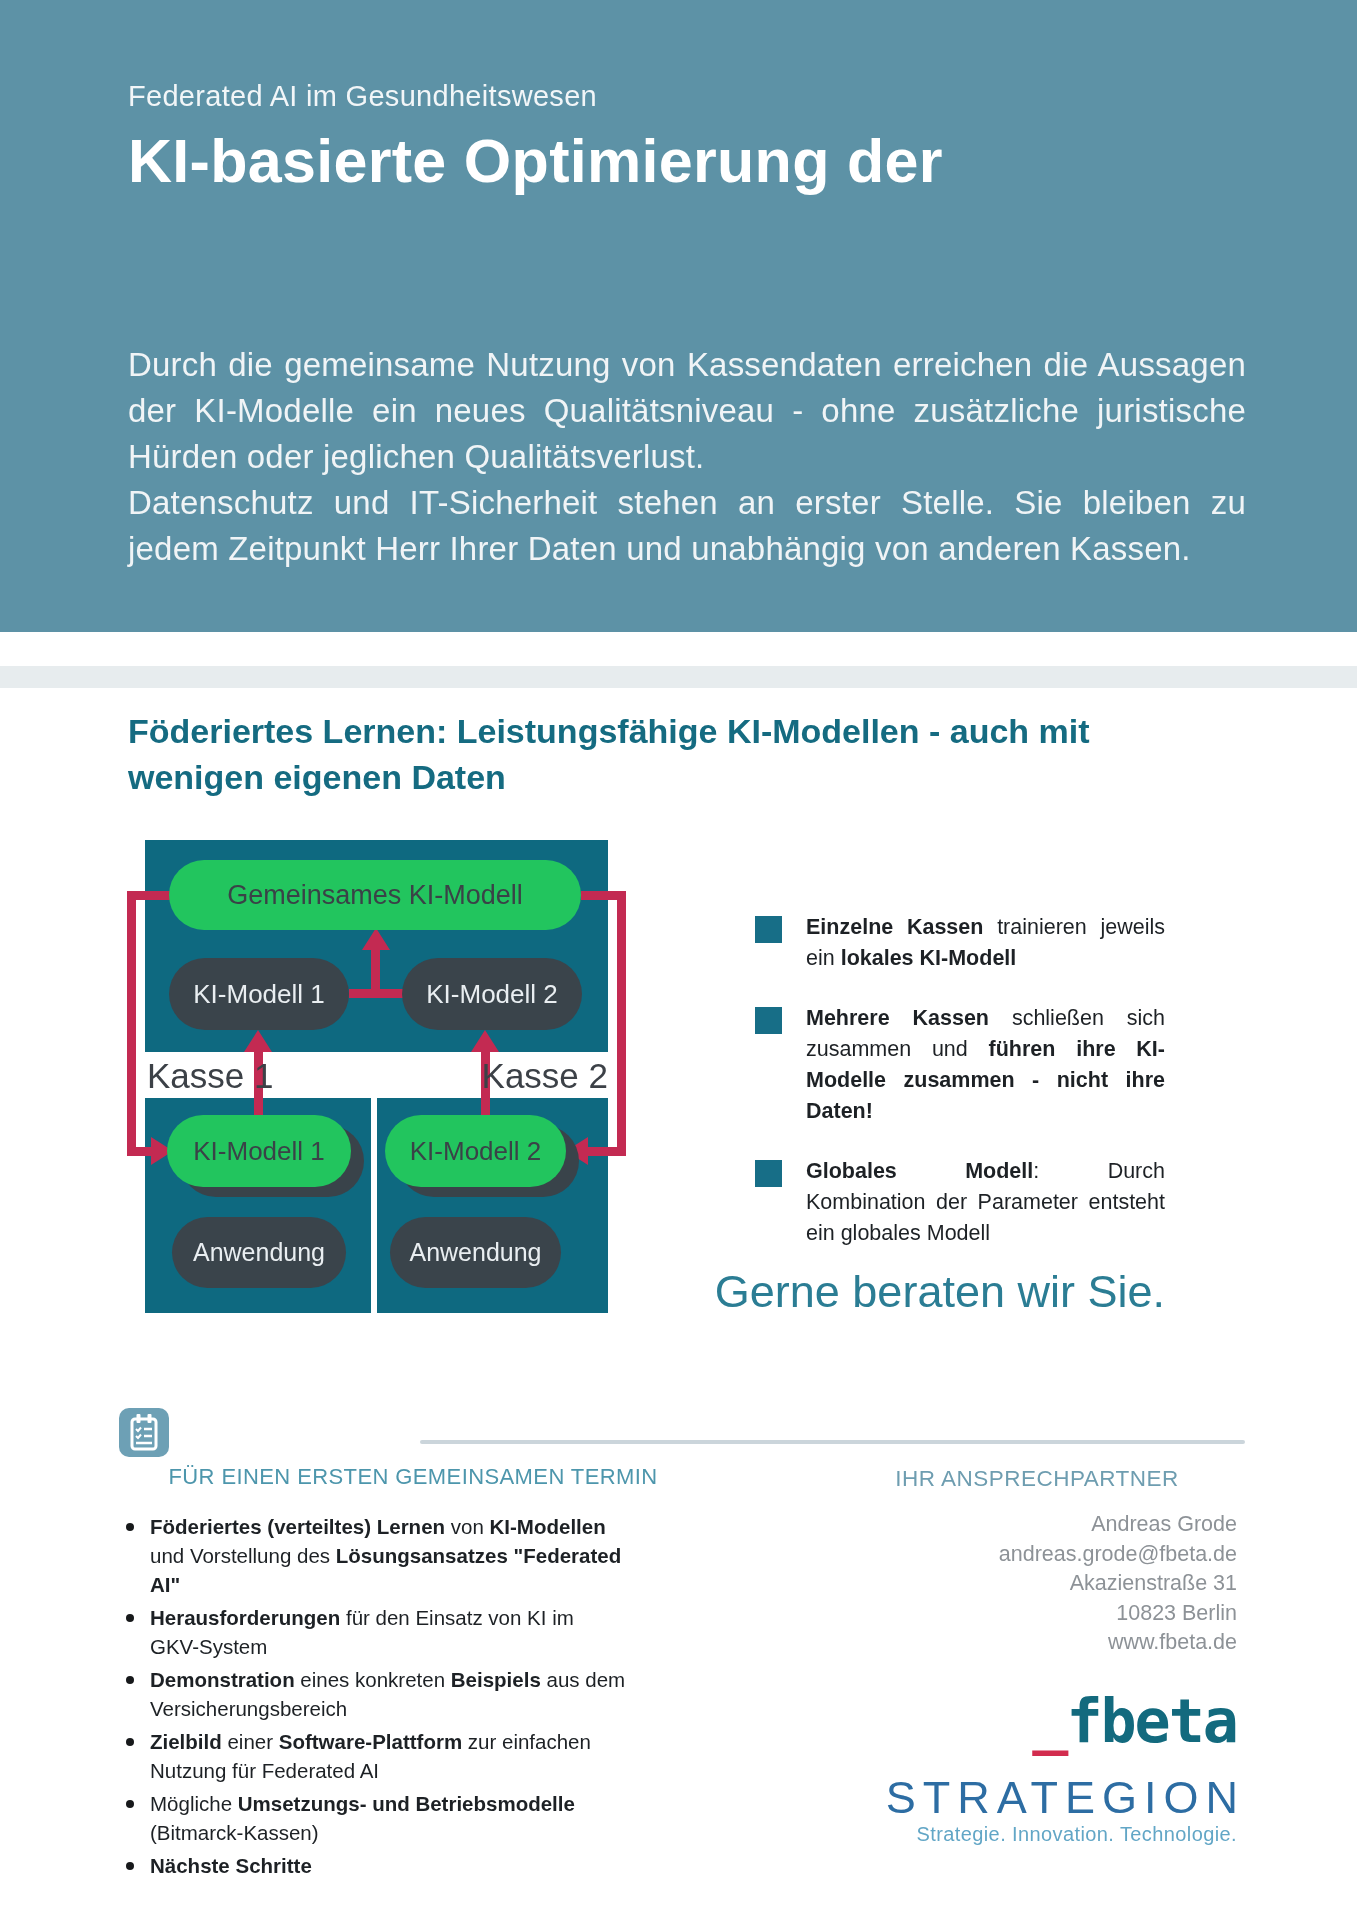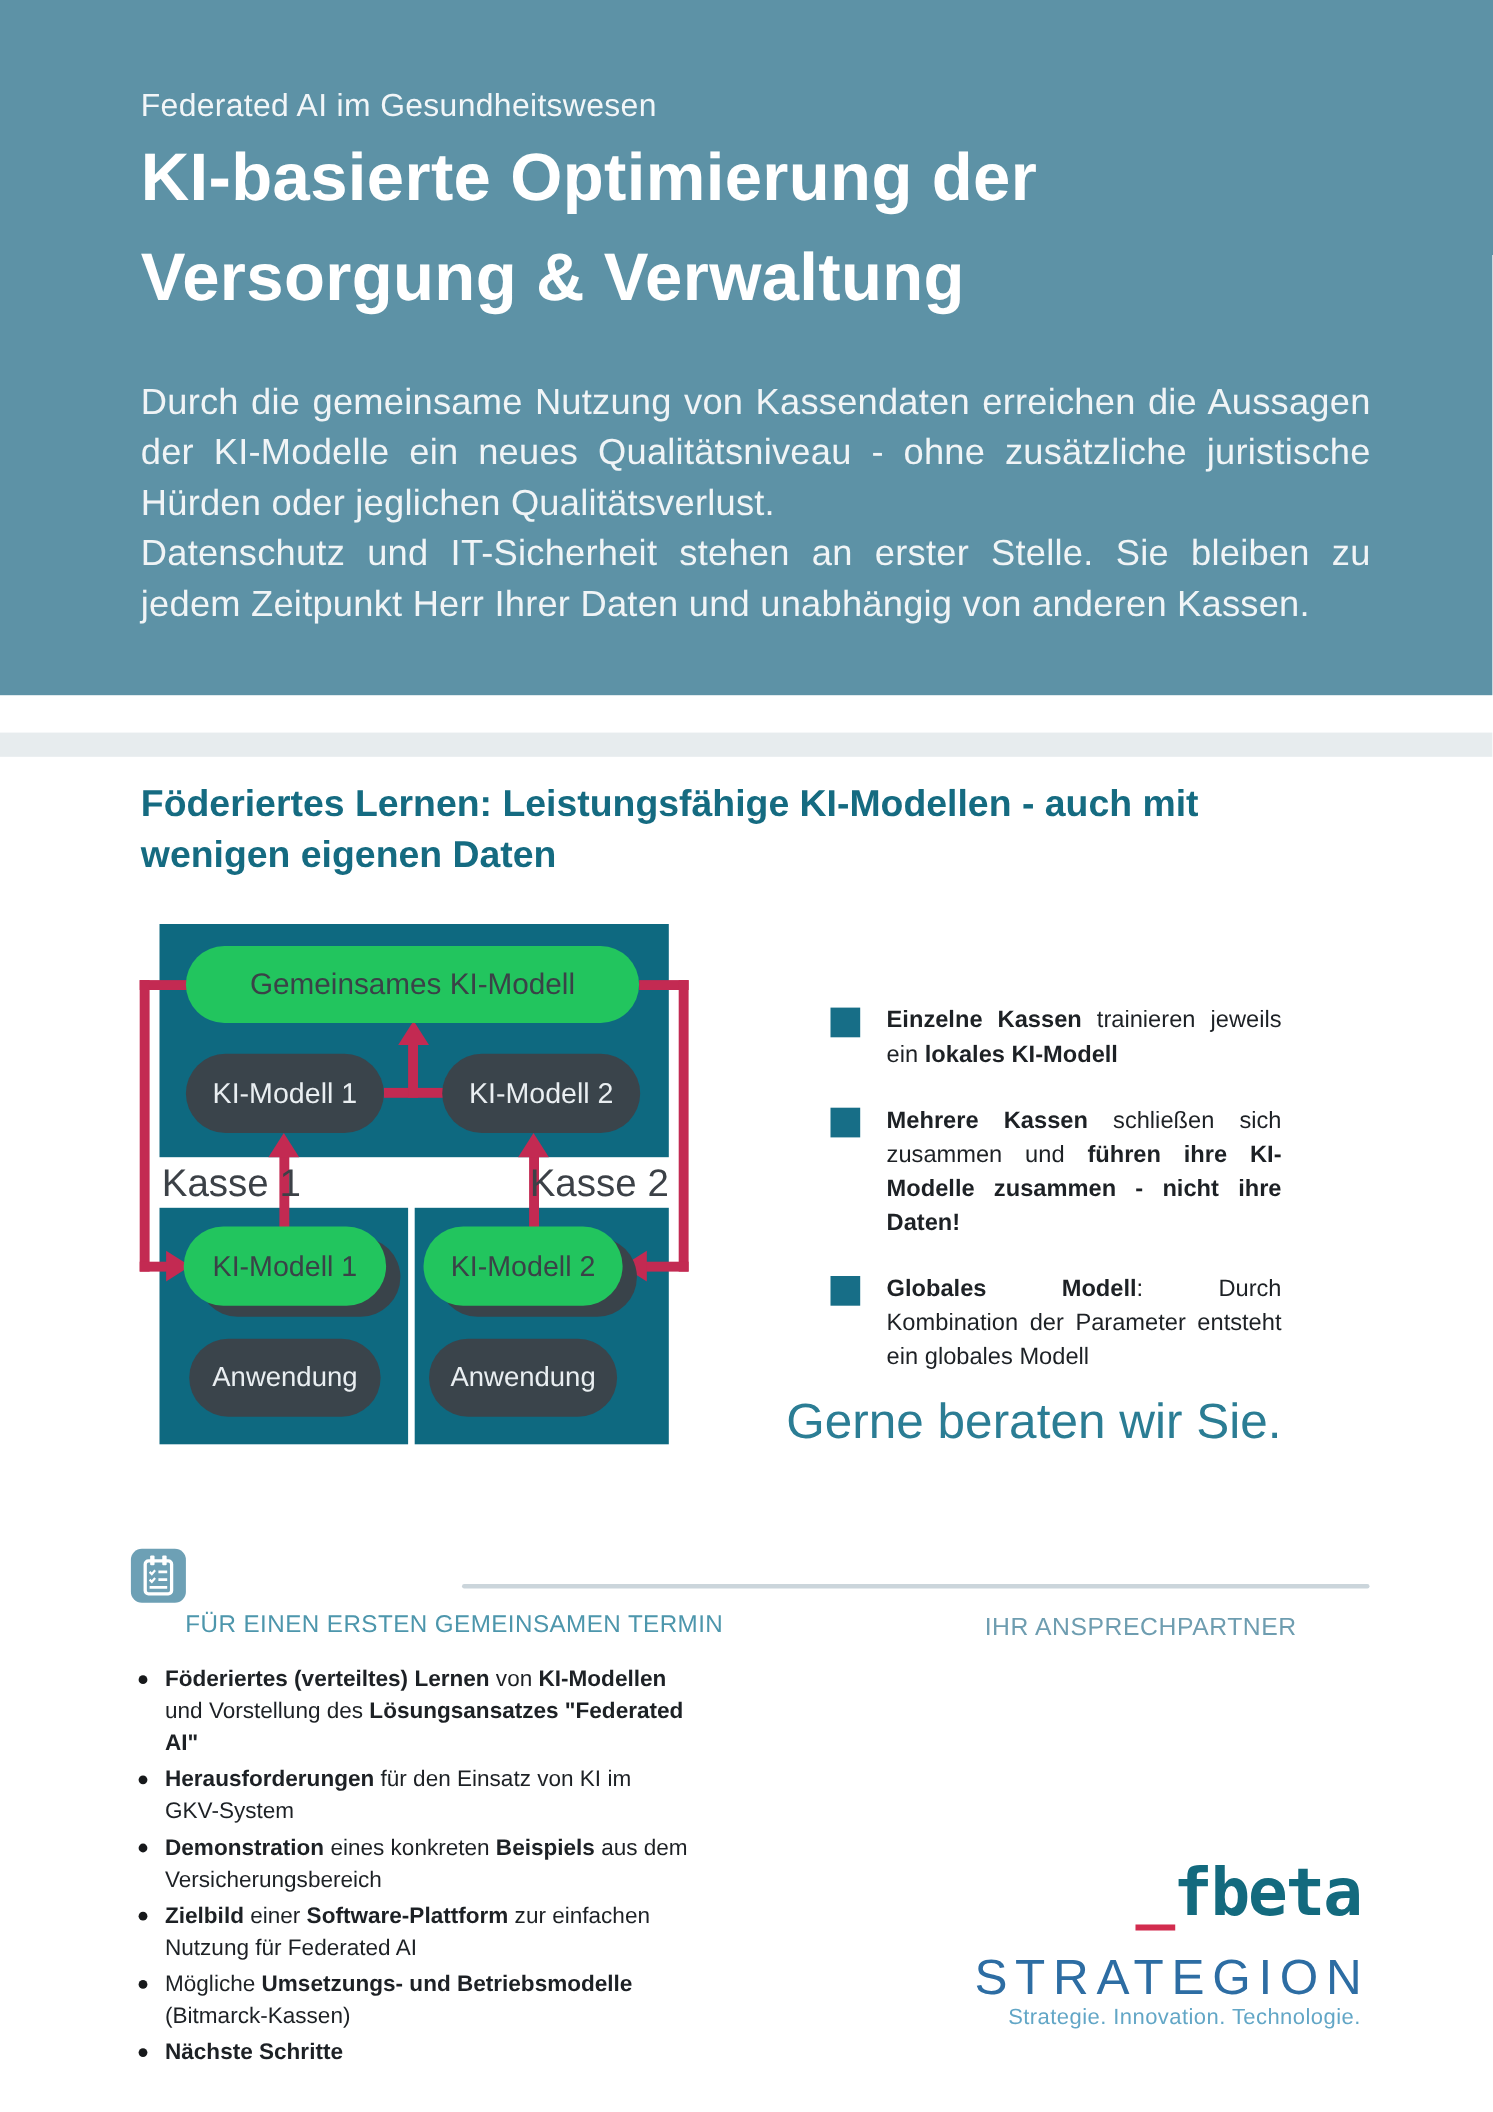--- a/index.html
+++ b/index.html
@@ -71,21 +71,20 @@
 </style>
 </head>
 <body>
 
 <div class="page">
 
   <div class="header">
     <div class="eyebrow">Federated AI im Gesundheitswesen</div>
     <div class="title">
       <div>KI-basierte Optimierung der</div>
-      <div>Versorgung &amp; Verwaltung</div>
     </div>
     <div class="intro">
       <div>Durch die gemeinsame Nutzung von Kassendaten erreichen die Aussagen der KI-Modelle ein neues Qualitätsniveau - ohne zusätzliche juristische Hürden oder jeglichen Qualitätsverlust.</div>
       <div>Datenschutz und IT-Sicherheit stehen an erster Stelle. Sie bleiben zu jedem Zeitpunkt Herr Ihrer Daten und unabhängig von anderen Kassen.</div>
     </div>
   </div>
   <div class="strip"></div>
 
   <div class="section-heading">Föderiertes Lernen: Leistungsfähige KI-Modellen - auch mit wenigen eigenen Daten</div>
 
@@ -177,18 +176,25 @@
       <div class="agenda-dot"></div>
       <div class="agenda-text"><span>Mögliche </span><b>Umsetzungs- und Betriebsmodelle</b><span> (Bitmarck-Kassen)</span></div>
     </div>
     <div class="agenda-item">
       <div class="agenda-dot"></div>
       <div class="agenda-text"><b>Nächste Schritte</b></div>
     </div>
   </div>
 
   <div class="contact-heading">IHR ANSPRECHPARTNER</div>
+  <div class="contact-lines">
+    <div>Andreas Grode</div>
+    <div>andreas.grode@fbeta.de</div>
+    <div>Akazienstraße 31</div>
+    <div>10823 Berlin</div>
+    <div>www.fbeta.de</div>
+  </div>
 
   <div class="fbeta-logo"><span class="underscore">_</span><span>fbeta</span></div>
   <div class="strategion">STRATEGION</div>
   <div class="strategion-sub">Strategie. Innovation. Technologie.</div>
 
 </div>
 
 </body></html>

